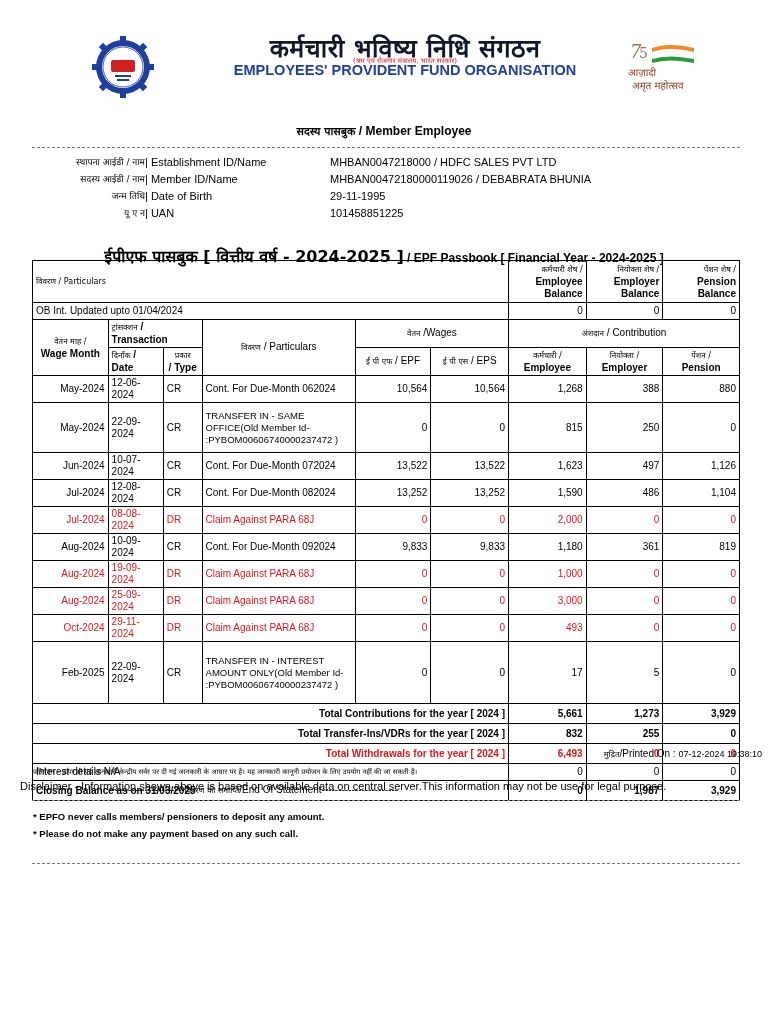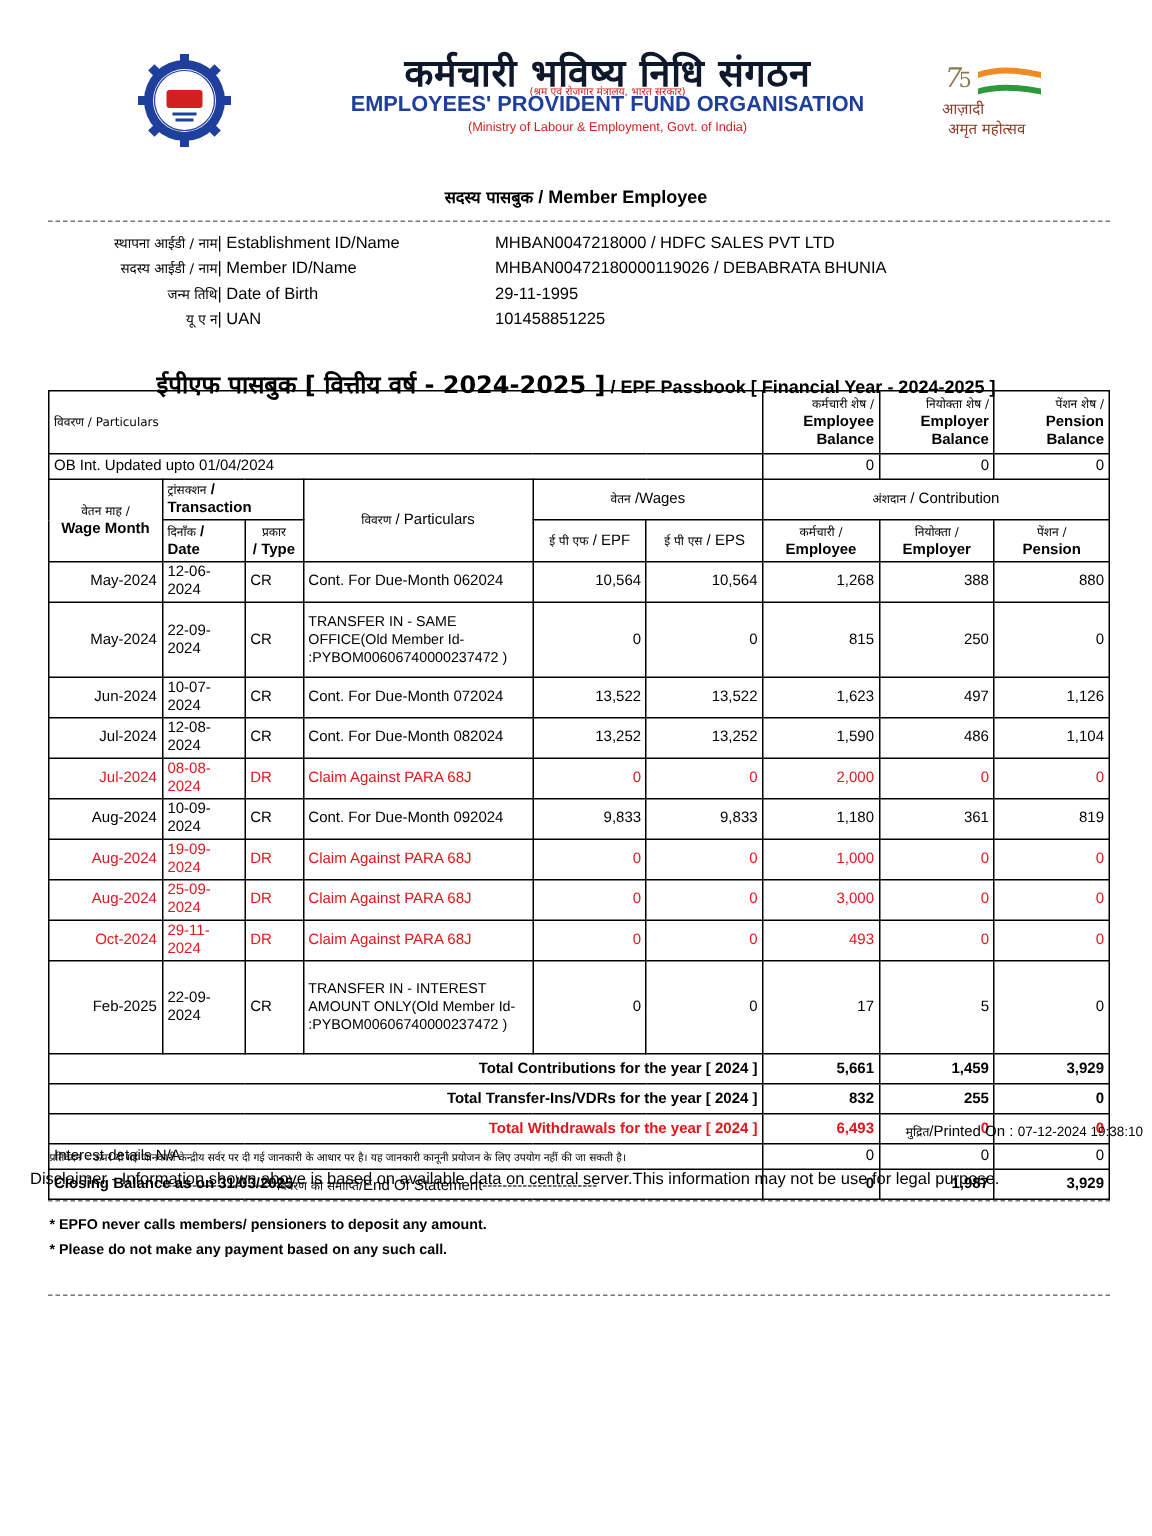--- a/index.html
+++ b/index.html
@@ -72,21 +72,20 @@
     <circle cx="31" cy="31" r="21" fill="#fff"></circle>
     <circle cx="31" cy="31" r="20" fill="none" stroke="#1f3f9c" stroke-width="0.8"></circle>
     <rect x="19" y="24" width="24" height="12" rx="2" fill="#d0201f"></rect>
     <rect x="23" y="39" width="16" height="2" fill="#1f3f9c"></rect>
     <rect x="25" y="43" width="12" height="2" fill="#1f3f9c"></rect>
   </svg>
 
   <div class="org-hindi">कर्मचारी भविष्य निधि संगठन</div>
   <div class="org-sub-hindi">(श्रम एवं रोजगार मंत्रालय, भारत सरकार)</div>
   <div class="org-english">EMPLOYEES' PROVIDENT FUND ORGANISATION</div>
-  <div class="org-ministry">(Ministry of Labour &amp; Employment, Govt. of India)</div>
 
   <svg class="logo-azadi" viewBox="0 0 72 58">
     <text x="6" y="18" font-family="DejaVu Serif, serif" font-size="18" fill="#8a7a55" font-style="italic">7</text>
     <text x="15" y="18" font-family="DejaVu Serif, serif" font-size="14" fill="#8a7a55">5</text>
     <path d="M28 8 Q45 2 70 8 L70 12 Q45 6 28 12 Z" fill="#f08a24"></path>
     <path d="M28 14 Q45 9 70 14 L70 16 Q45 12 28 17 Z" fill="#fff" stroke="#eee" stroke-width="0.3"></path>
     <path d="M28 19 Q45 14 70 19 L70 23 Q45 18 28 23 Z" fill="#2c9a3a"></path>
     <text x="4" y="36" font-family="DejaVu Sans, sans-serif" font-size="10" fill="#8a3a25">आज़ादी</text>
     <text x="8" y="49" font-family="DejaVu Sans, sans-serif" font-size="10" fill="#8a3a25">अमृत महोत्सव</text>
   </svg>
@@ -277,21 +276,21 @@
     <td class="r">0</td>
     <td class="r">0</td>
     <td class="r">17</td>
     <td class="r">5</td>
     <td class="r">0</td>
   </tr>
 
   <tr class="thick-top" style="height:20px">
     <td colspan="6" class="r b">Total Contributions for the year [ 2024 ]</td>
     <td class="r b">5,661</td>
-    <td class="r b">1,459</td>
+    <td class="r b">1,273</td>
     <td class="r b">3,929</td>
   </tr>
   <tr style="height:20px">
     <td colspan="6" class="r b">Total Transfer-Ins/VDRs for the year [ 2024 ]</td>
     <td class="r b">832</td>
     <td class="r b">255</td>
     <td class="r b">0</td>
   </tr>
   <tr class="red" style="height:20px">
     <td colspan="6" class="r b">Total Withdrawals  for the year [ 2024 ]</td>

